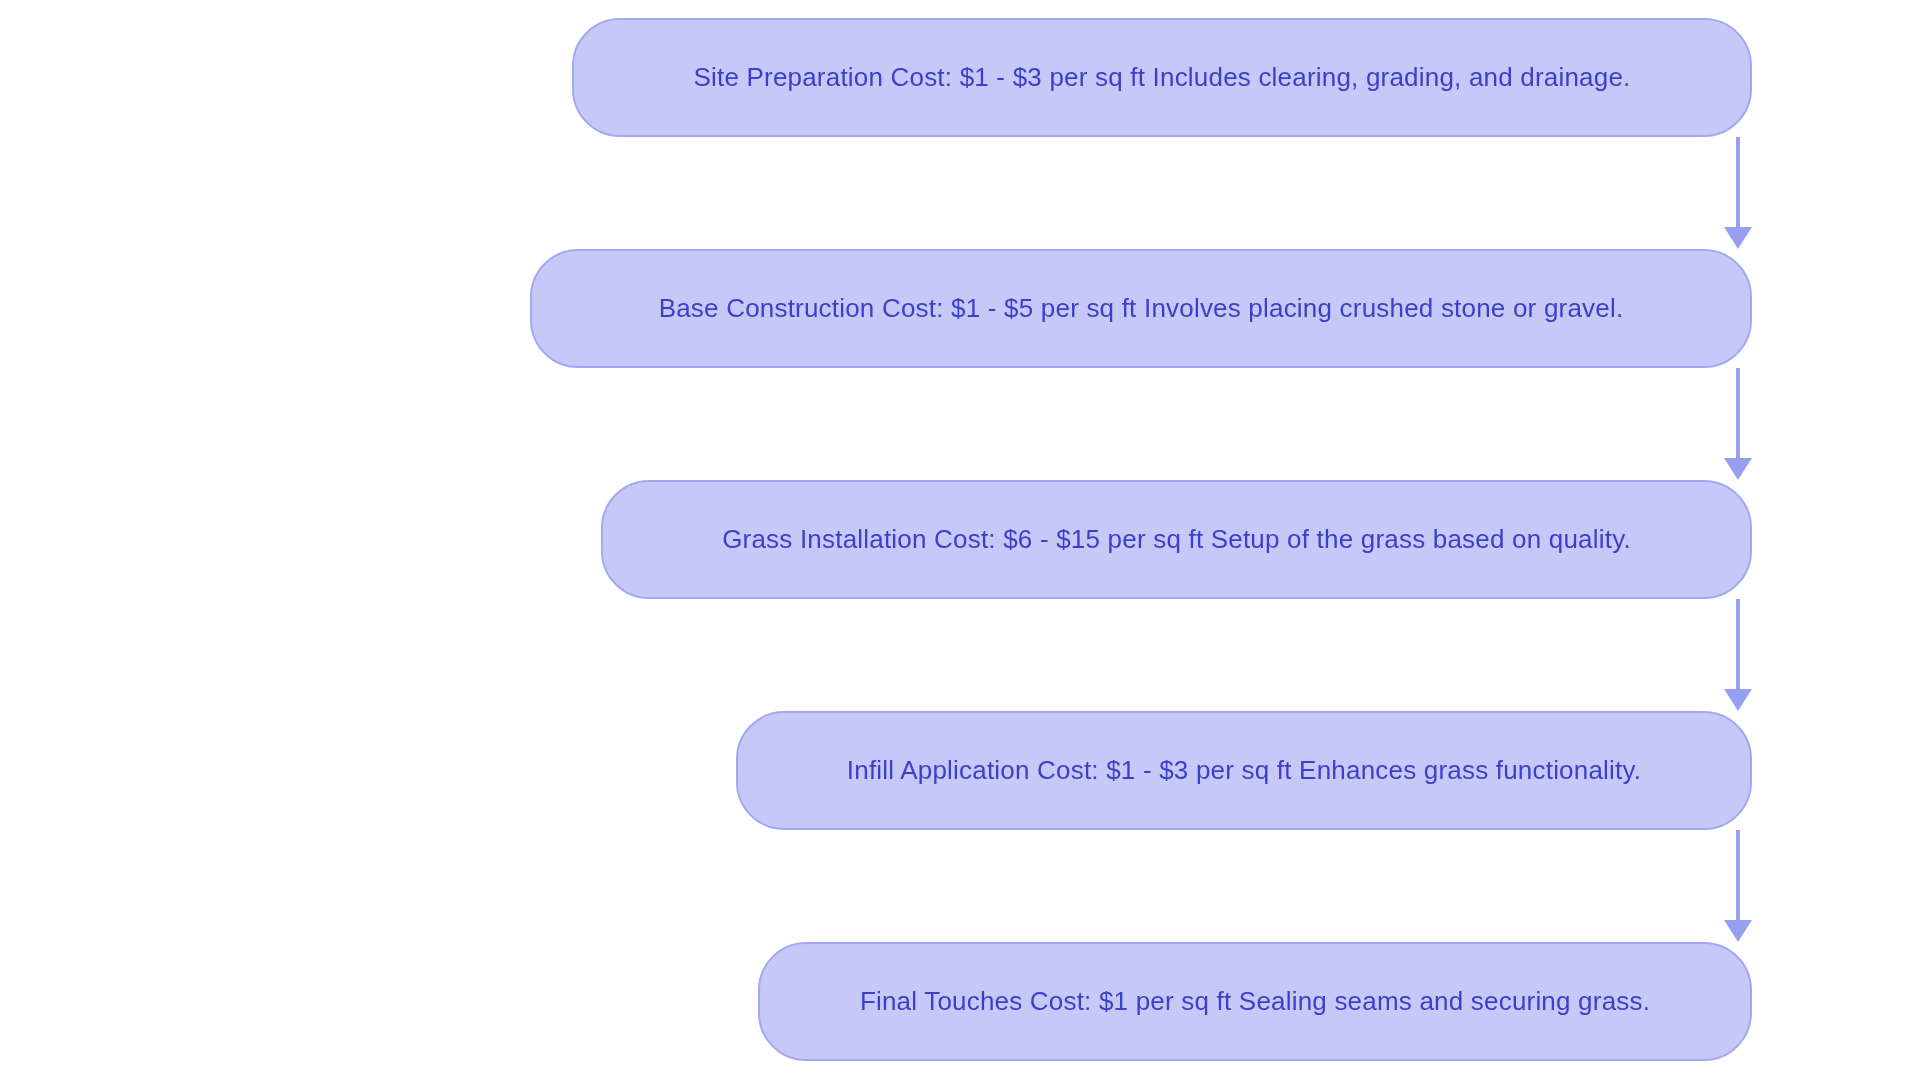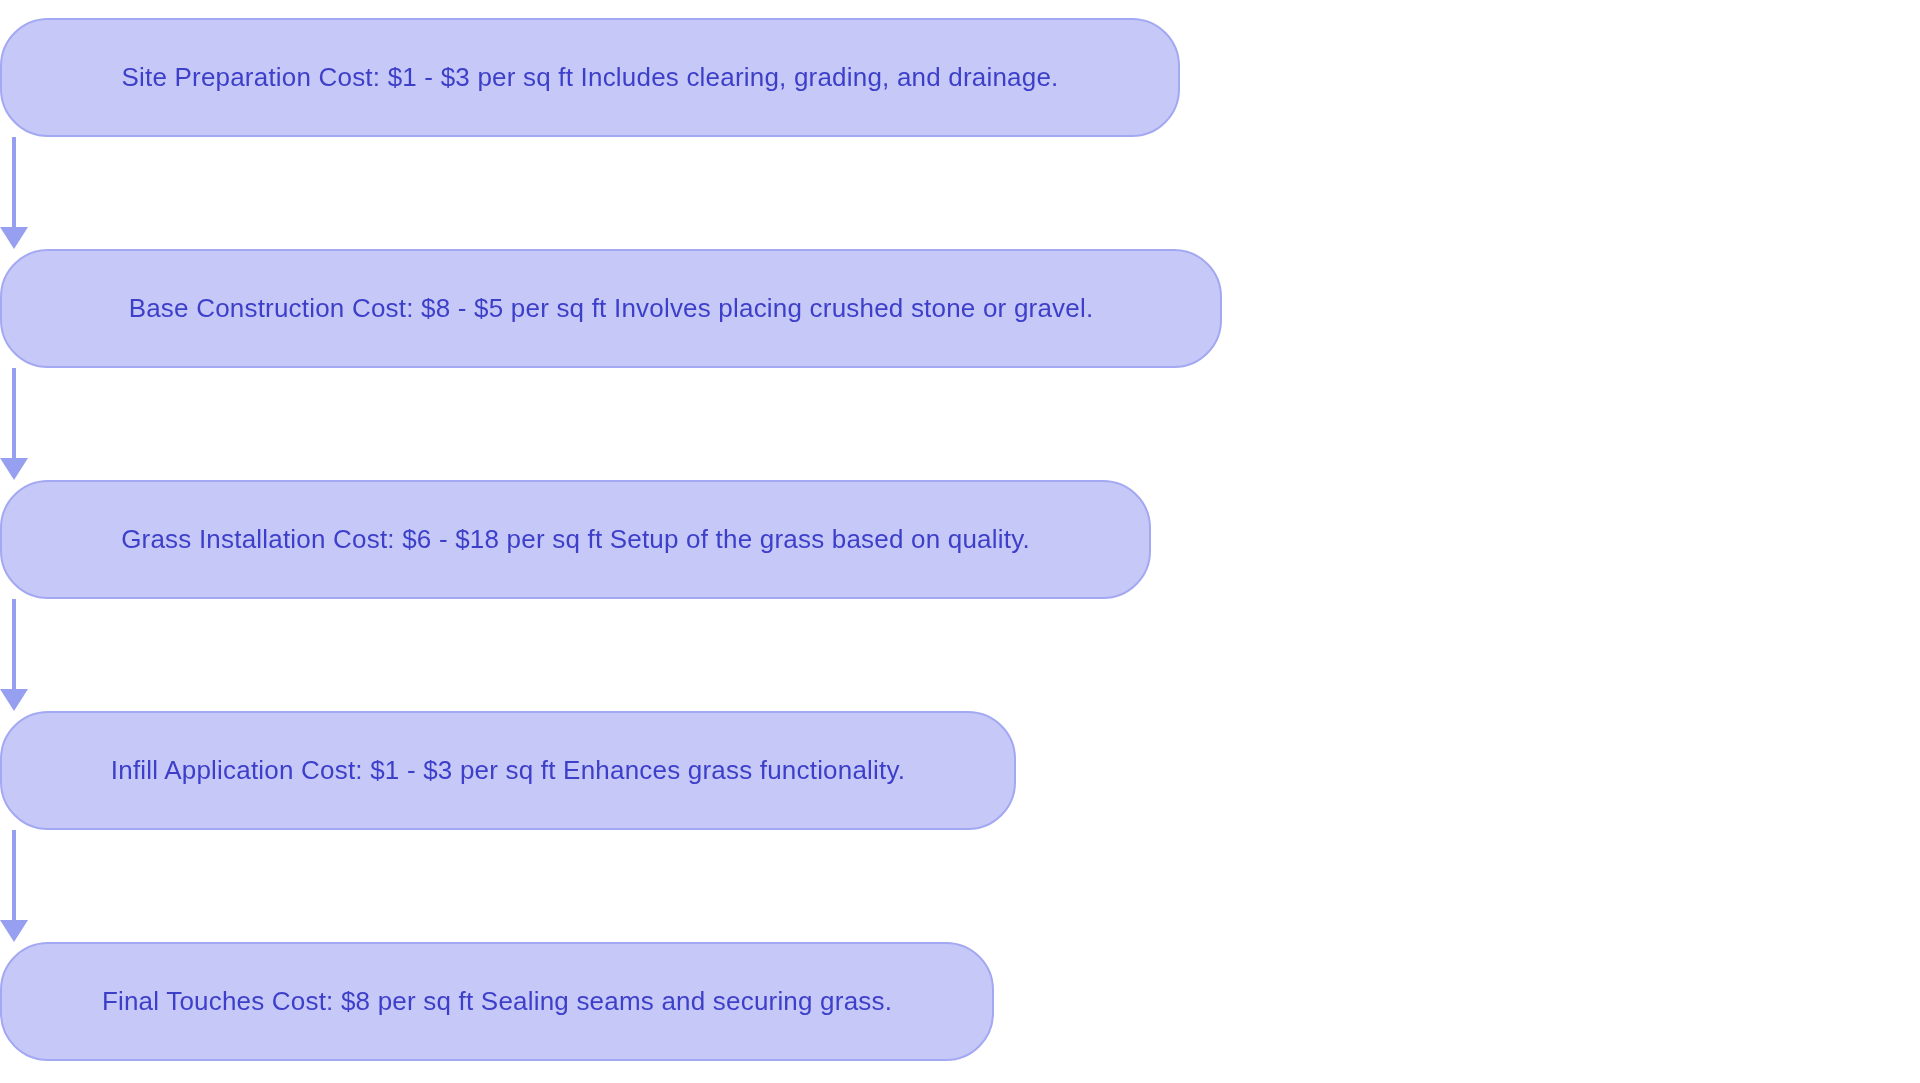--- a/index.html
+++ b/index.html
@@ -19,21 +19,21 @@
     font-family: "Liberation Sans", sans-serif;
     overflow: hidden;
   }
   .flowchart {
     position: absolute;
     top: 18px;
     left: 0;
     width: 1752px;
     display: flex;
     flex-direction: column;
-    align-items: flex-start;
+    align-items: flex-end;
   }
   .node {
     height: 119px;
     border-radius: 48px;
     border: 2px solid var(--node-border);
     background: var(--node-fill);
     color: var(--node-text);
     font-size: 26px;
     letter-spacing: 0.2px;
     display: flex;
@@ -75,43 +75,43 @@
   <div class="node node-1">
     <span>Site Preparation Cost: $1 - $3 per sq ft Includes clearing, grading, and drainage.</span>
   </div>
 
   <div class="arrow">
     <div class="arrow-line"></div>
     <div class="arrow-head"></div>
   </div>
 
   <div class="node node-2">
-    <span>Base Construction Cost: $8 - $5 per sq ft Involves placing crushed stone or gravel.</span>
+    <span>Base Construction Cost: $1 - $5 per sq ft Involves placing crushed stone or gravel.</span>
   </div>
 
   <div class="arrow">
     <div class="arrow-line"></div>
     <div class="arrow-head"></div>
   </div>
 
   <div class="node node-3">
-    <span>Grass Installation Cost: $6 - $18 per sq ft Setup of the grass based on quality.</span>
+    <span>Grass Installation Cost: $6 - $15 per sq ft Setup of the grass based on quality.</span>
   </div>
 
   <div class="arrow">
     <div class="arrow-line"></div>
     <div class="arrow-head"></div>
   </div>
 
   <div class="node node-4">
     <span>Infill Application Cost: $1 - $3 per sq ft Enhances grass functionality.</span>
   </div>
 
   <div class="arrow">
     <div class="arrow-line"></div>
     <div class="arrow-head"></div>
   </div>
 
   <div class="node node-5">
-    <span>Final Touches Cost: $8 per sq ft Sealing seams and securing grass.</span>
+    <span>Final Touches Cost: $1 per sq ft Sealing seams and securing grass.</span>
   </div>
 
 </div>
 
 </body></html>

